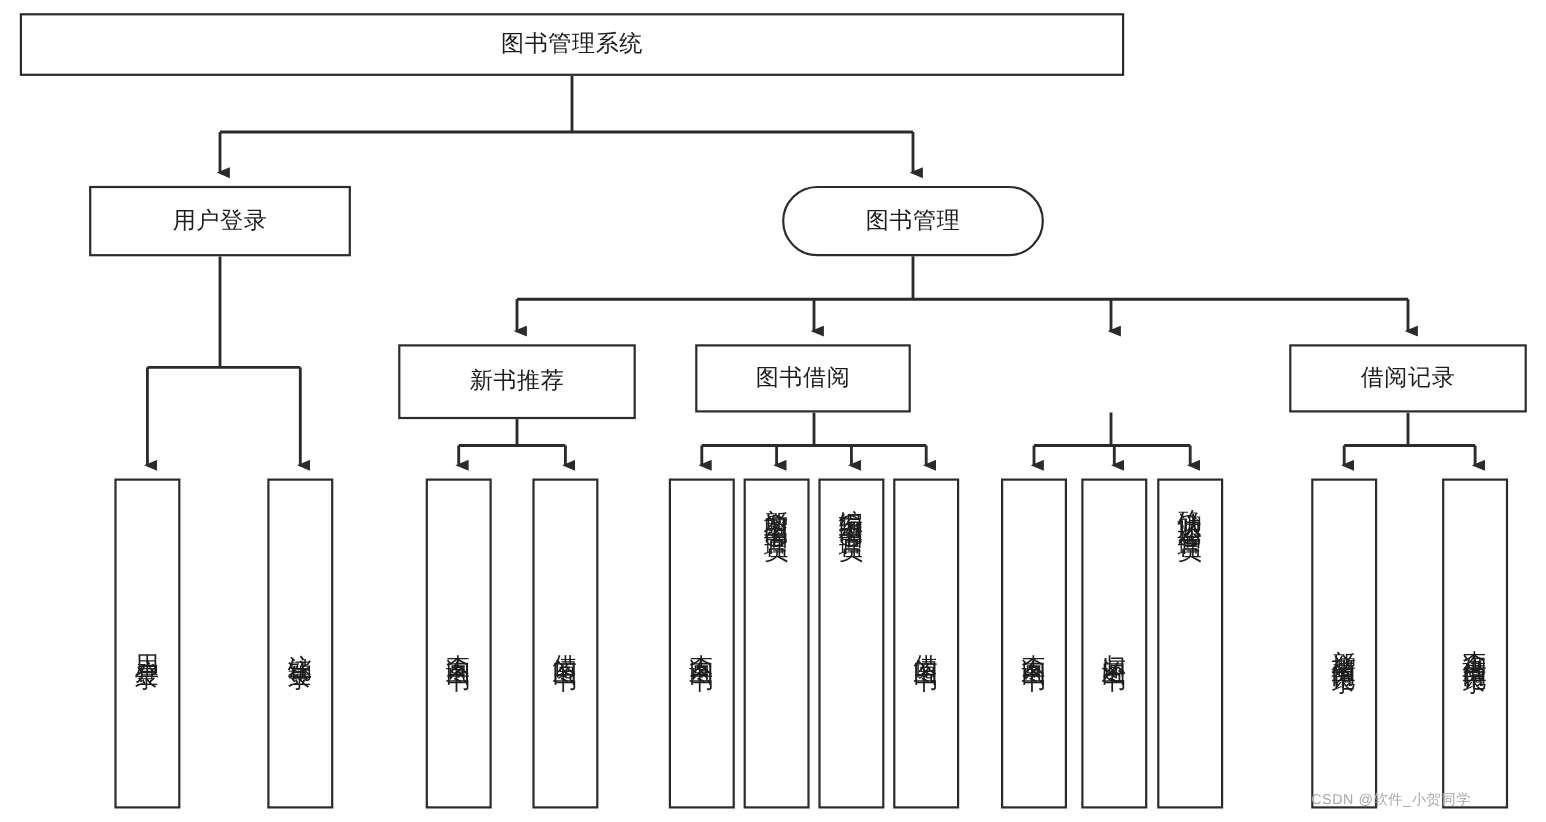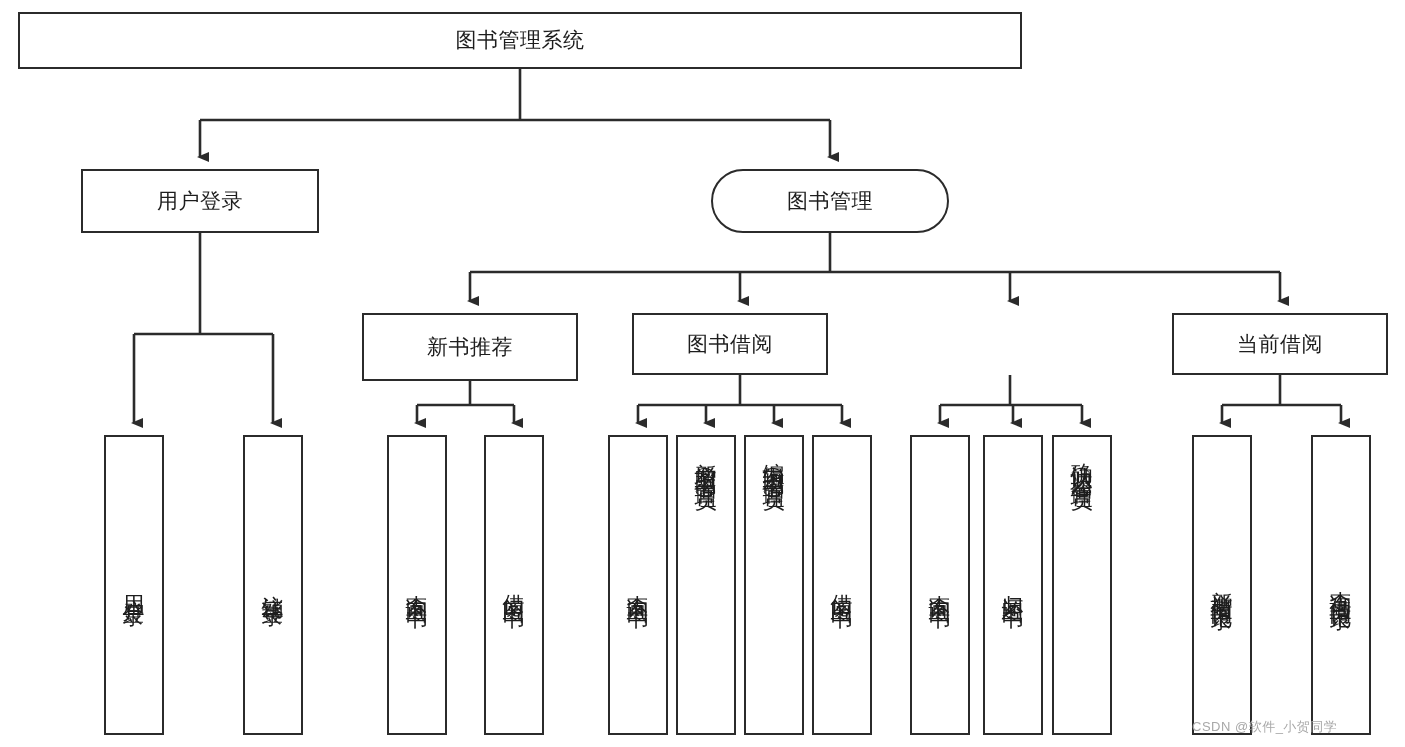--- a/index.html
+++ b/index.html
@@ -134,21 +134,21 @@
     <span class="node-label">图书管理</span>
   </div>
 
   <div class="node-box" id="node-l3-0" style="left: 362px; top: 313px; width: 216px; height: 68px;">
     <span class="node-label">新书推荐</span>
   </div>
   <div class="node-box" id="node-l3-1" style="left: 632px; top: 313px; width: 196px; height: 62px;">
     <span class="node-label">图书借阅</span>
   </div>
   <div class="node-box" id="node-l3-3" style="left: 1172px; top: 313px; width: 216px; height: 62px;">
-    <span class="node-label">当前借阅</span>
+    <span class="node-label">借阅记录</span>
   </div>
 
   <div class="node-box vertical centered" id="node-leaf-0" style="left: 104px; top: 435px; width: 60px; height: 300px;">
     <span class="node-label">用户登录</span>
   </div>
   <div class="node-box vertical centered" id="node-leaf-1" style="left: 243px; top: 435px; width: 60px; height: 300px;">
     <span class="node-label">注销登录</span>
   </div>
   <div class="node-box vertical centered" id="node-leaf-2" style="left: 387px; top: 435px; width: 60px; height: 300px;">
     <span class="node-label">查询图书</span>

